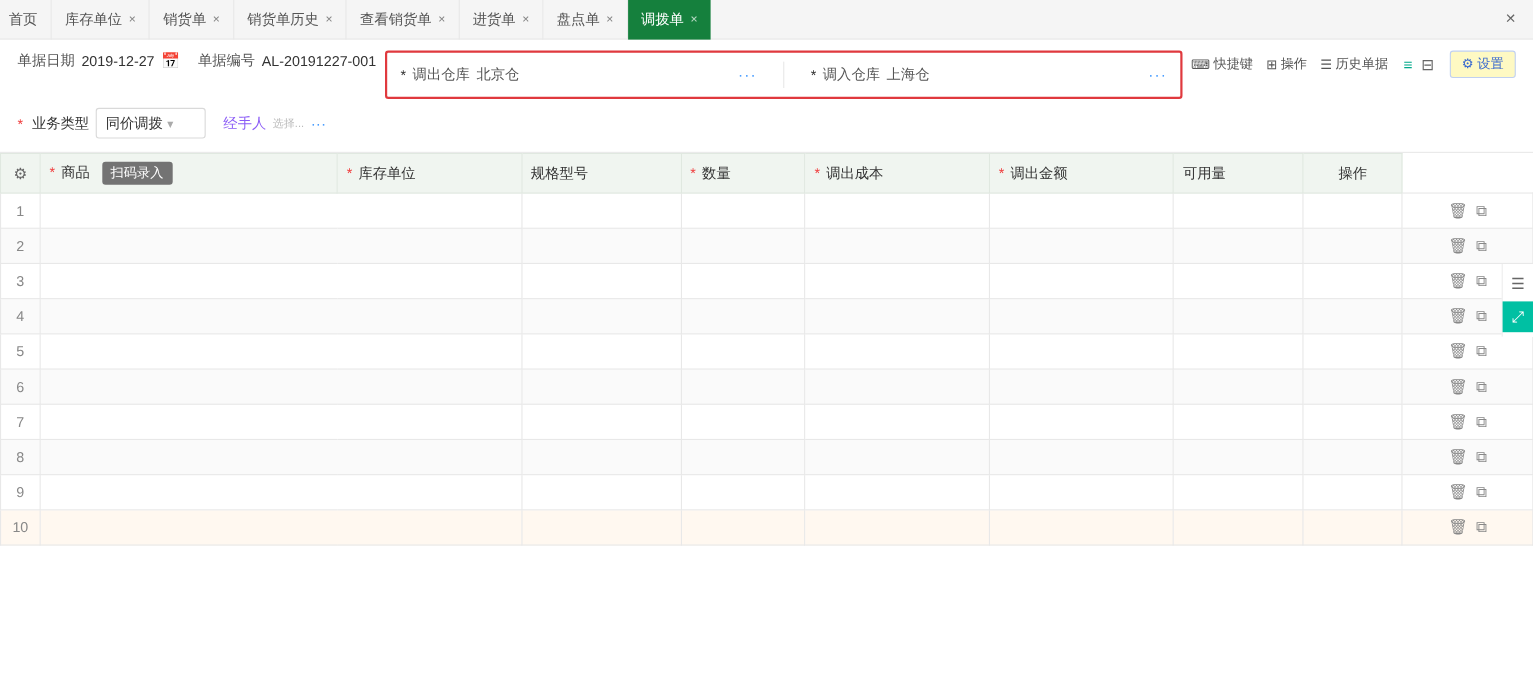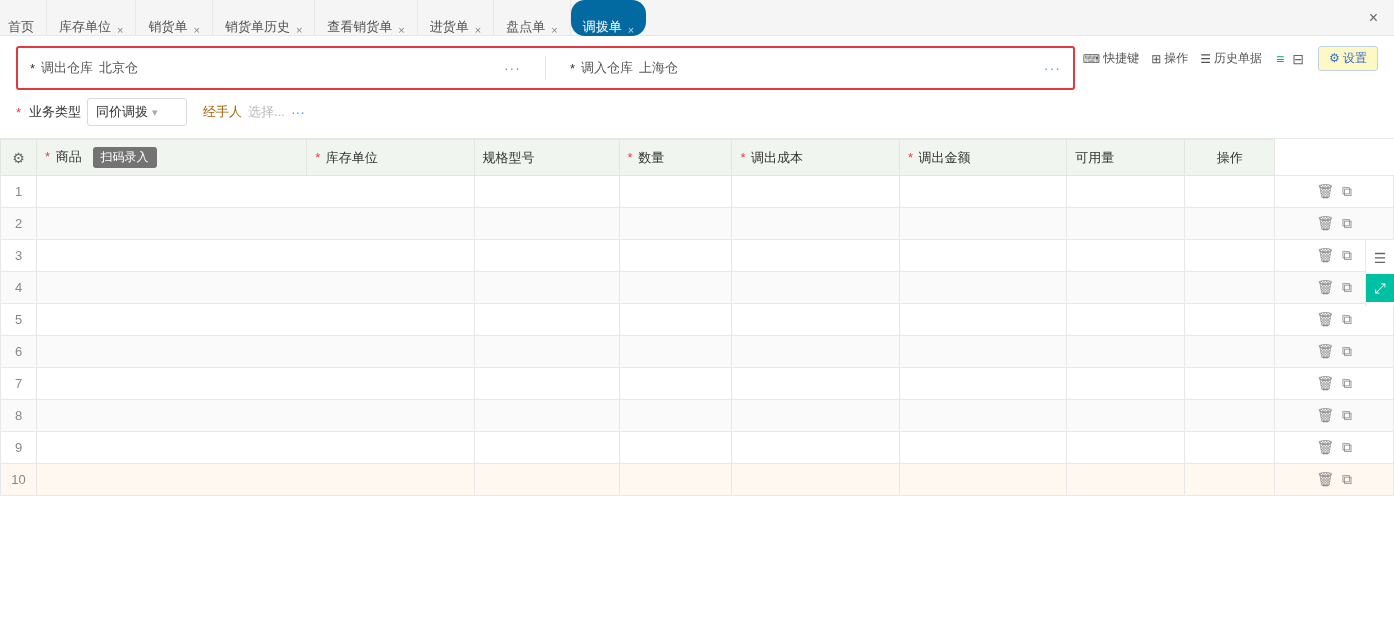--- a/index.html
+++ b/index.html
@@ -9,35 +9,34 @@
     .tab-bar {
       display: flex;
       align-items: center;
       border-bottom: 1px solid #e8e8e8;
       background: #f5f5f5;
       height: 36px;
       padding: 0 8px;
     }
     .tab-item {
       display: flex;
-      align-items: flex-end;
+      align-items: center;
       padding: 0 12px;
       height: 36px;
       cursor: pointer;
       font-size: 13px;
       color: #555;
       border-right: 1px solid #e8e8e8;
       white-space: nowrap;
     }
     .tab-item:first-child { padding-left: 0; }
     .tab-item.active {
-      background: #0369a1;
+      background: #15803d;
       color: #fff;
       border-right: none;
-      border-radius: 14px;
     }
     .tab-item .close-btn {
       margin-left: 6px;
       font-size: 11px;
       cursor: pointer;
       opacity: 0.7;
     }
     .tab-item.active .close-btn { color: #fff; }
     .tab-close-right {
       margin-left: auto;
@@ -176,22 +175,22 @@
       display: flex;
       align-items: center;
       gap: 16px;
       margin-bottom: 6px;
     }
     .person-field {
       display: flex;
       align-items: center;
       gap: 6px;
     }
-    .person-field label { color: #a16207; font-size: 13px; }
-    .person-field .placeholder { color: #bbb; font-size: 13px; }
+    .person-field label { color: #8b5cf6; font-size: 13px; }
+    .person-field .placeholder { color: #bbb; font-size: 10px; }
     .person-field .more-btn { color: #4a9eff; cursor: pointer; font-size: 14px; }
 
     
     .table-container {
       overflow-x: auto;
       overflow-y: auto;
       height: calc(100vh - 200px);
     }
     table {
       width: 100%;
@@ -318,20 +317,31 @@
     <span>调拨单</span>
     <span class="close-btn">×</span>
   </div>
   <div class="tab-close-right">×</div>
 </div>
 
 <div class="form-area">
 
   <div class="form-row" style="align-items: flex-start; gap: 8px;">
 
+    <div class="doc-info">
+      <div class="form-field">
+        <span class="label">单据日期</span>
+        <span class="value">2019-12-27</span>
+        <span class="calendar-icon">📅</span>
+      </div>
+      <div class="form-field">
+        <span class="label">单据编号</span>
+        <span class="value">AL-20191227-001</span>
+      </div>
+    </div>
 
     <div class="warehouse-box">
       <div class="warehouse-field">
         <span class="required">*</span>
         <span class="wh-label">调出仓库</span>
         <span class="wh-value">北京仓</span>
         <span class="more-btn">···</span>
       </div>
       <div class="warehouse-divider"></div>
       <div class="warehouse-field">

